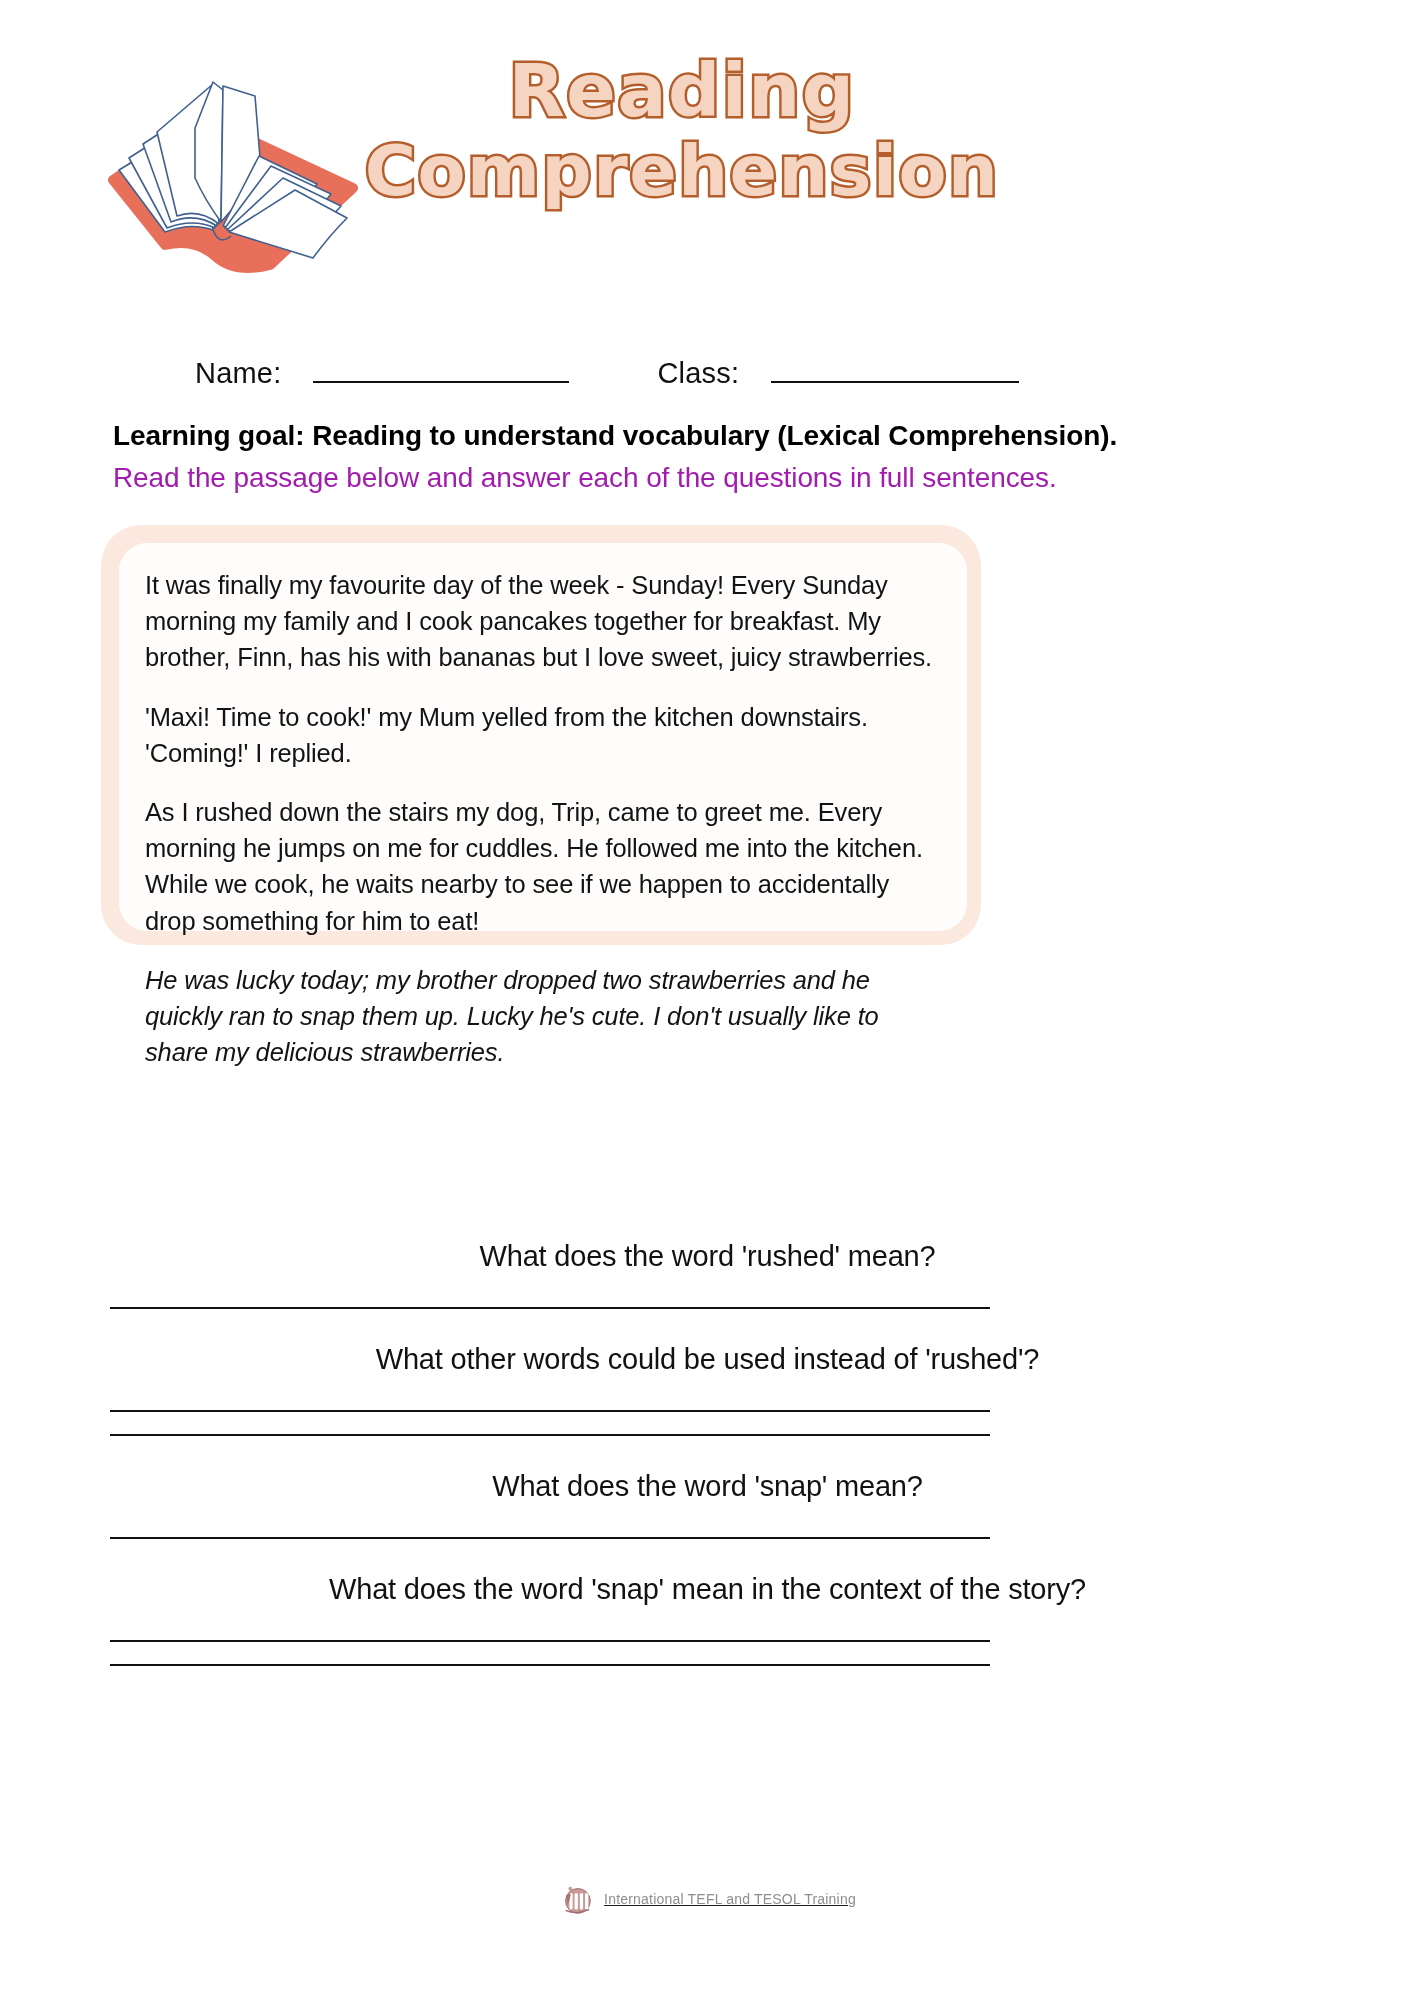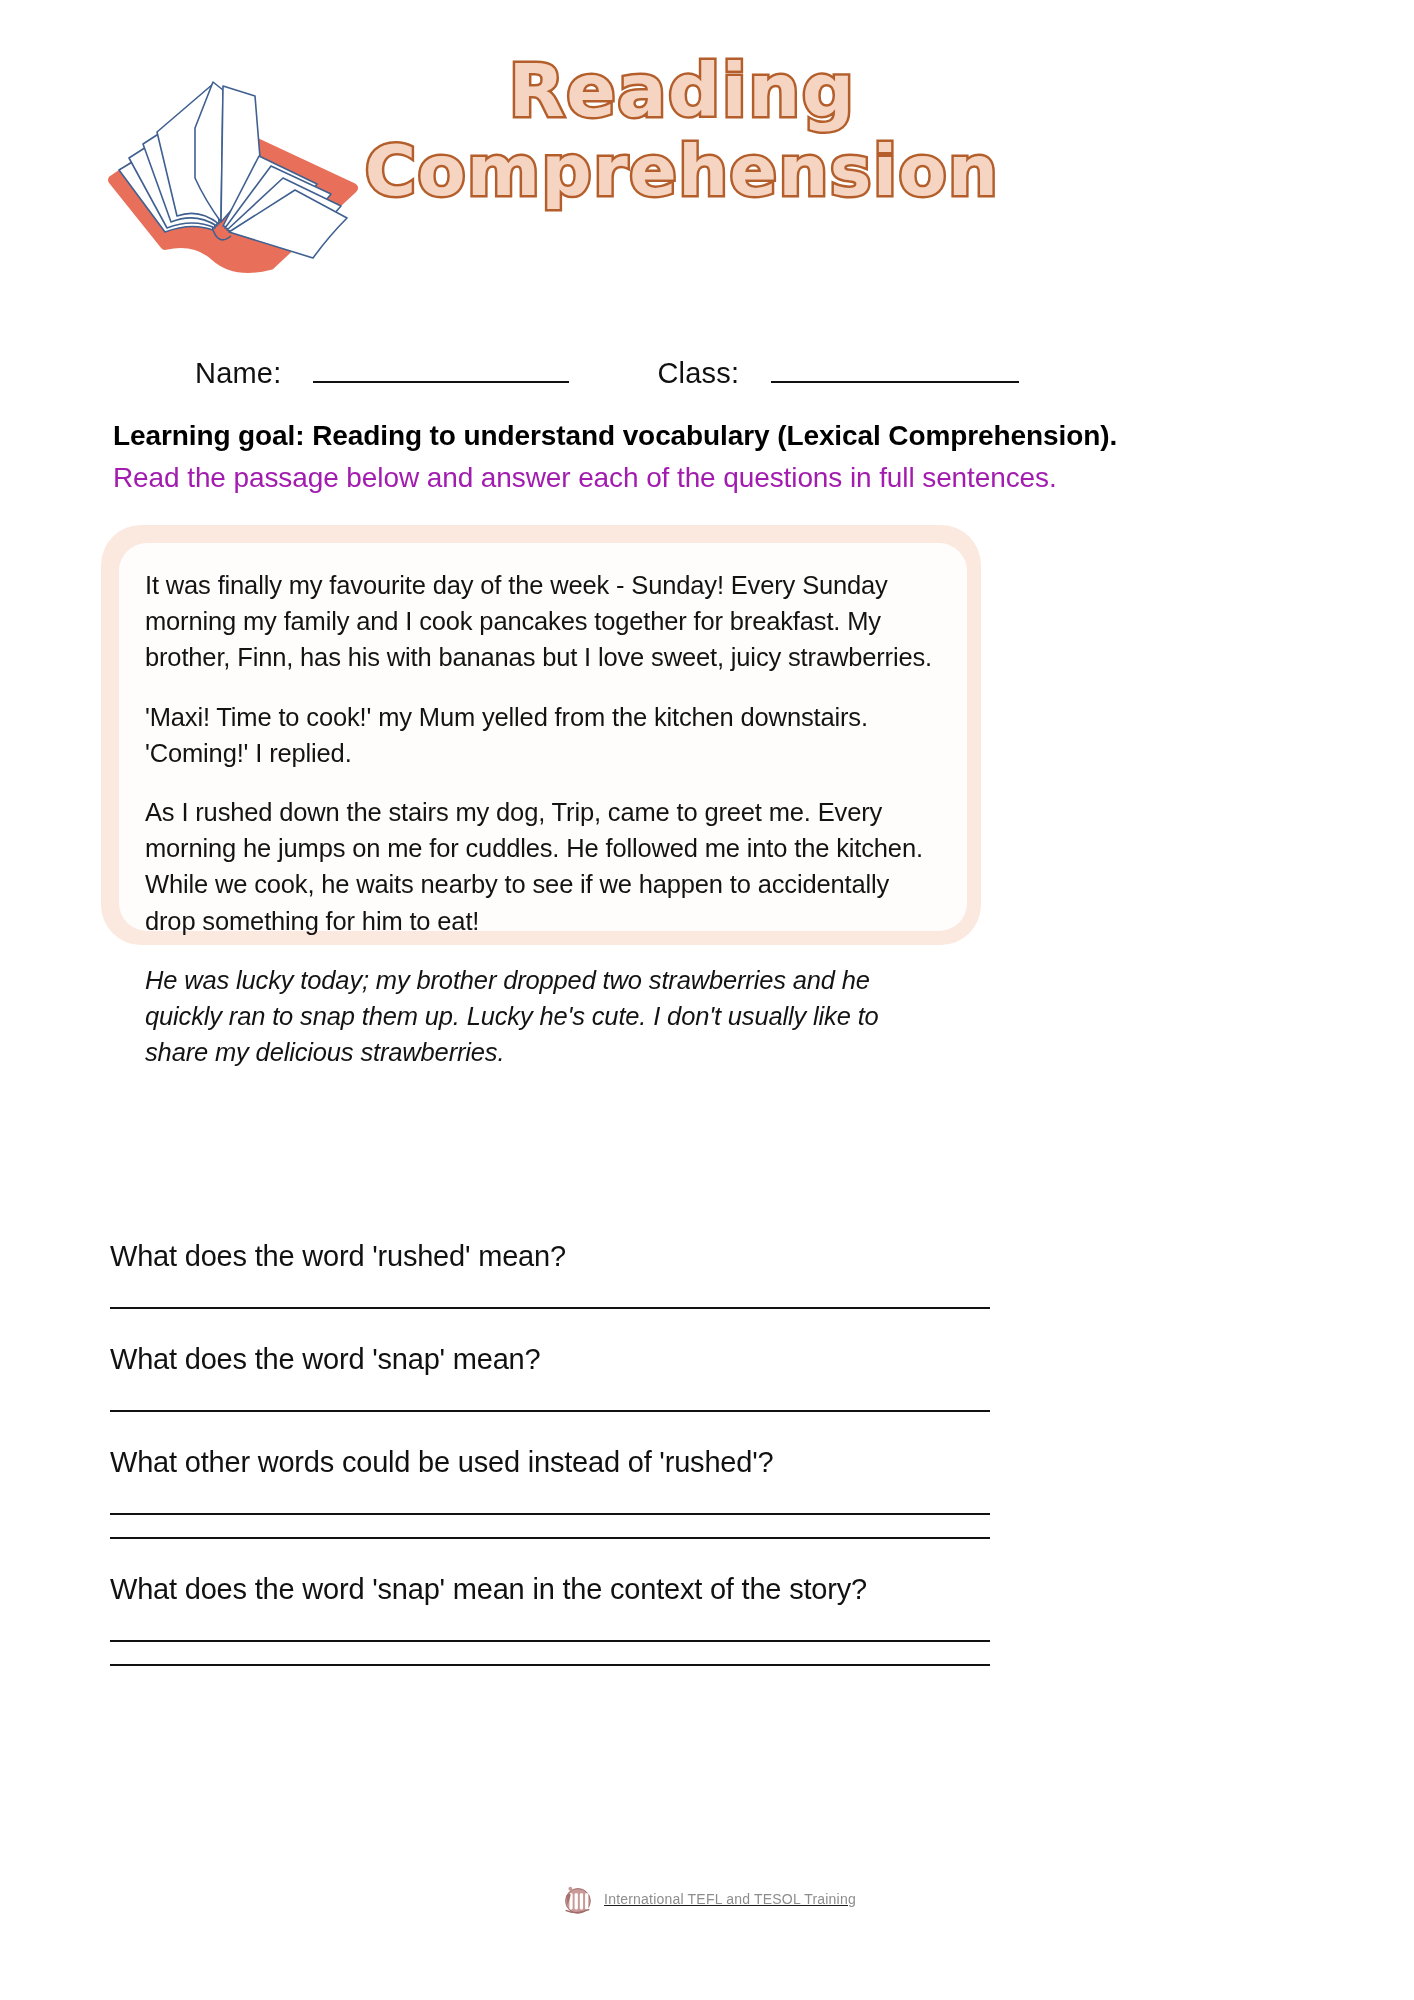--- a/index.html
+++ b/index.html
@@ -139,20 +139,21 @@
     letter-spacing: -0.15px;
   }
   .passage-inner p:last-child { margin-bottom: 0; font-style: italic; }
 
   
   .questions {
     position: absolute;
     left: 110px;
     top: 1240px;
     width: 1195px;
+    text-align: center;
   }
   .question-text {
     font-size: 29px;
     color: #111;
     margin: 0 0 34px 0;
     letter-spacing: -0.2px;
   }
   .answer-line {
     width: 880px;
     border-bottom: 2.5px solid #111;
@@ -250,27 +251,27 @@
   </div>
 
   <div class="questions">
 
     <div class="q-block">
       <p class="question-text">What does the word 'rushed' mean?</p>
       <div class="answer-line"></div>
     </div>
 
     <div class="q-block">
-      <p class="question-text">What does the word 'snap' mean?</p>
-      <div class="answer-line"></div>
-    </div>
-
-    <div class="q-block">
       <p class="question-text">What other words could be used instead of 'rushed'?</p>
       <div class="answer-line tight"></div>
+      <div class="answer-line"></div>
+    </div>
+
+    <div class="q-block">
+      <p class="question-text">What does the word 'snap' mean?</p>
       <div class="answer-line"></div>
     </div>
 
     <div class="q-block">
       <p class="question-text">What does the word 'snap' mean in the context of the story?</p>
       <div class="answer-line tight"></div>
       <div class="answer-line"></div>
     </div>
 
   </div>

